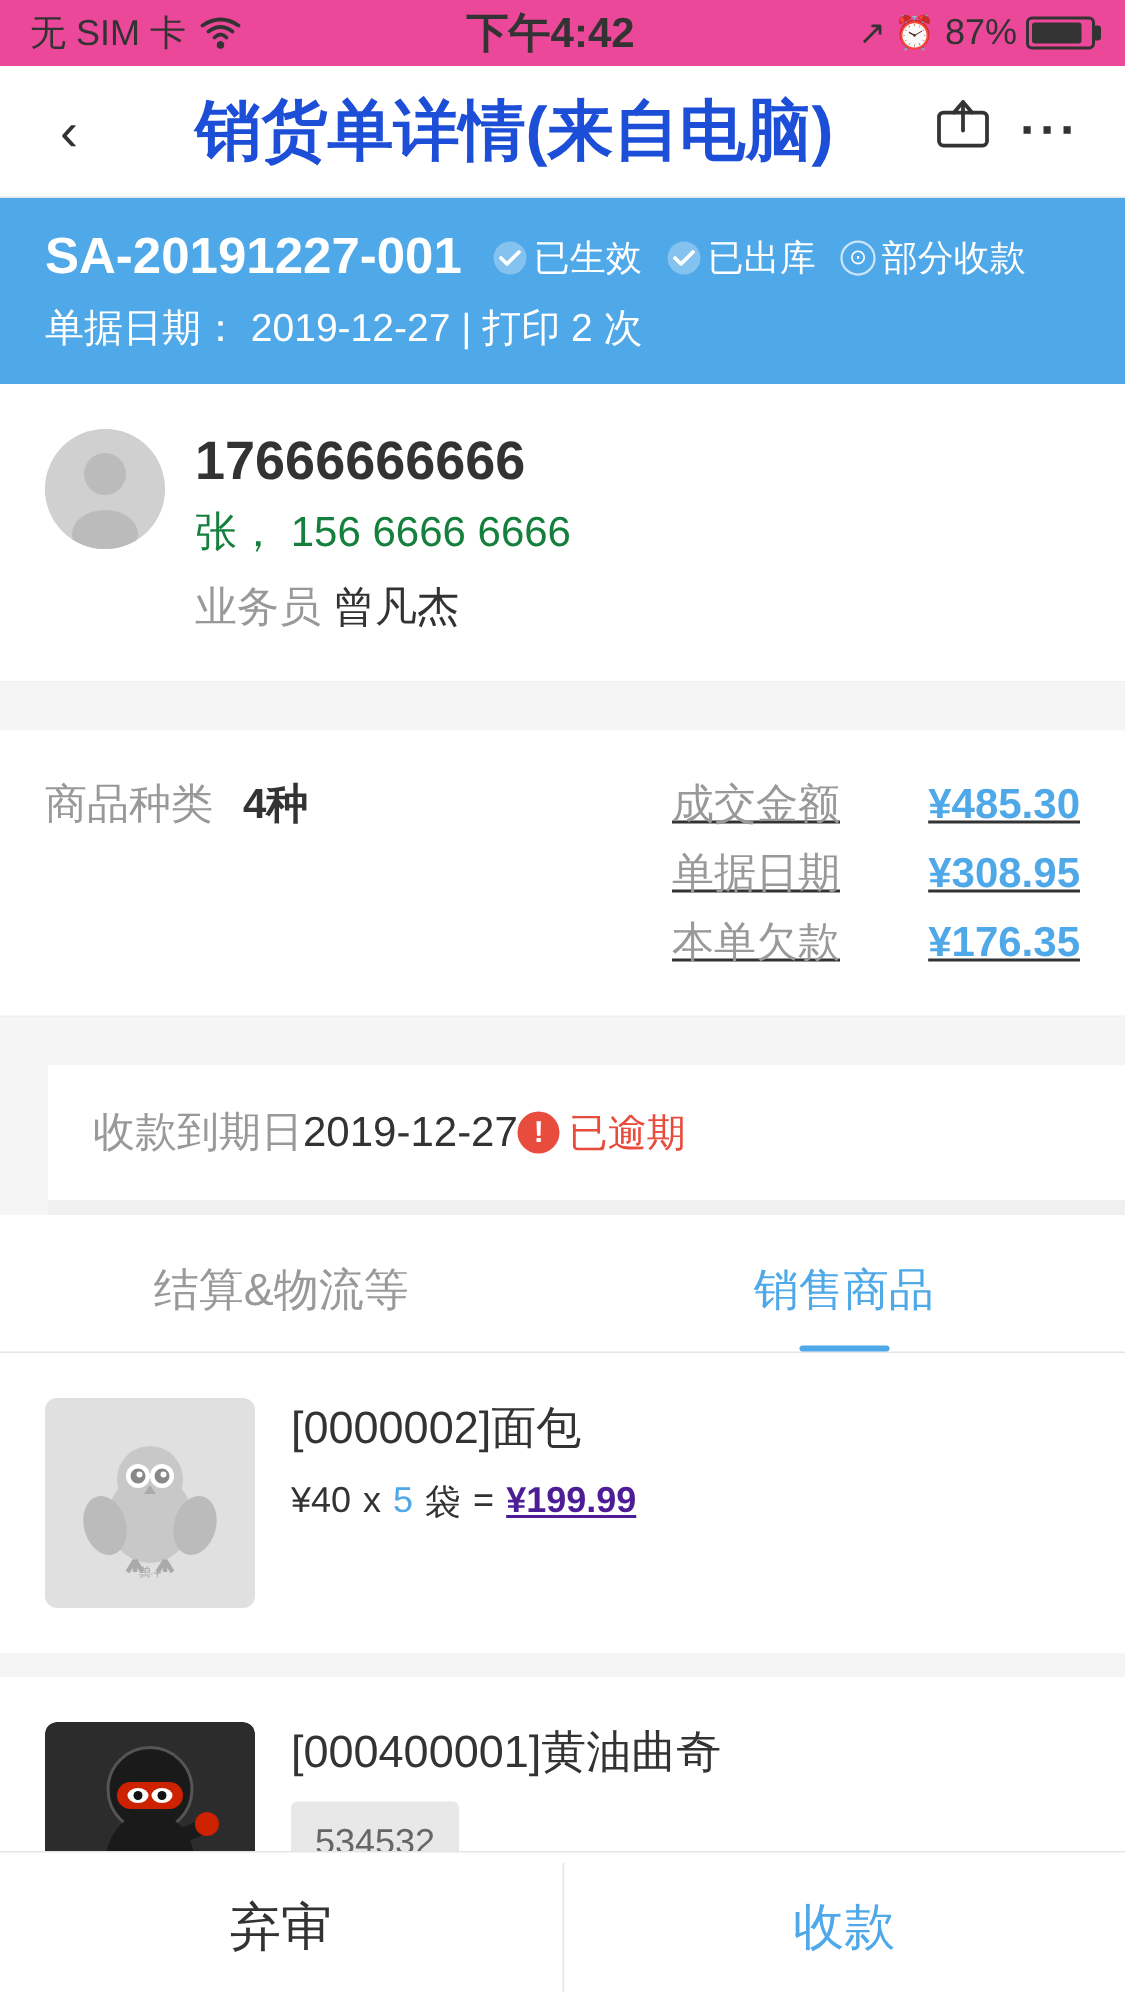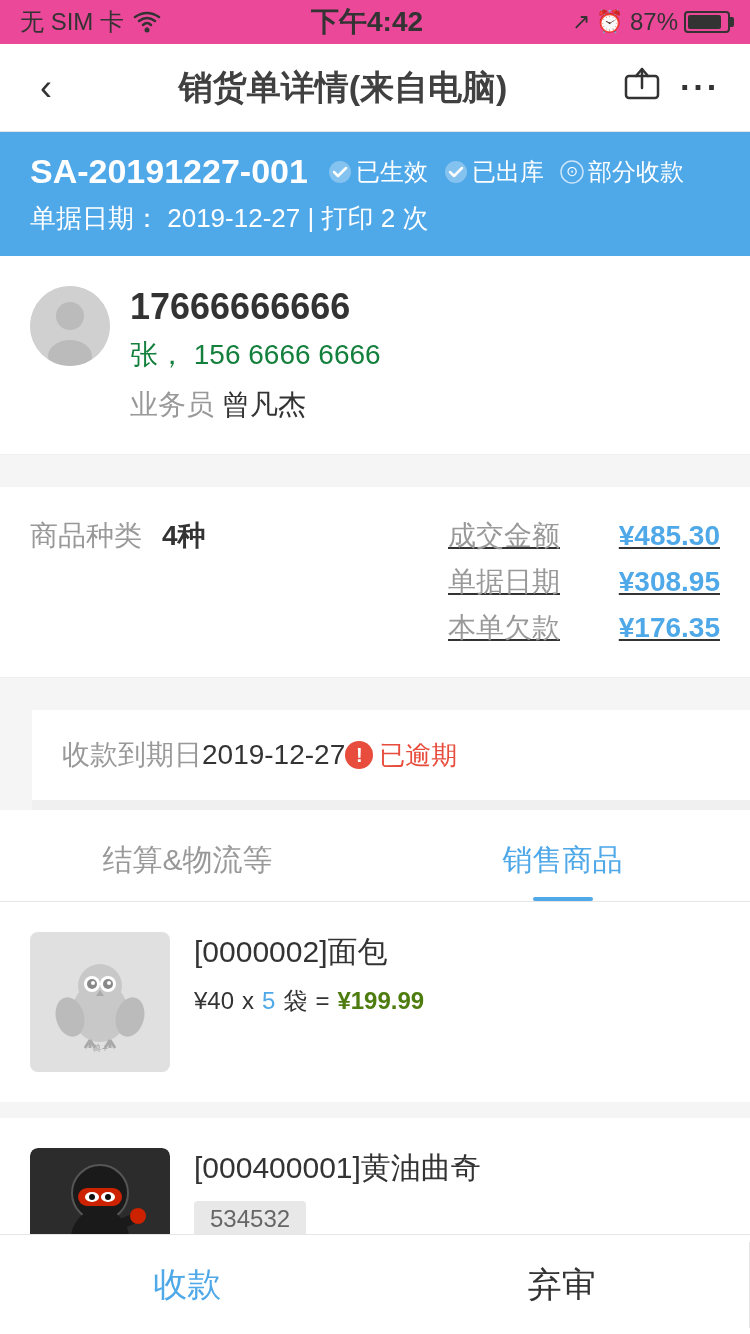--- a/index.html
+++ b/index.html
@@ -78,23 +78,23 @@
       padding: 0 30px;
       border-bottom: 1px solid #e5e5e5;
     }
     .nav-back {
       font-size: 36px;
       color: #333;
       cursor: pointer;
       padding: 10px;
     }
     .nav-title {
-      font-size: 34px;
+      font-size: 44px;
       font-weight: 600;
-      color: #404040;
+      color: #1d4ed8;
     }
     .nav-actions {
       display: flex;
       align-items: center;
       gap: 20px;
     }
     .nav-icon {
       font-size: 34px;
       color: #333;
       cursor: pointer;
@@ -317,37 +317,38 @@
       font-size: 30px;
       color: #333;
       margin-bottom: 12px;
       font-weight: 500;
     }
     .product-sku-badge {
       display: inline-block;
       background: #e8e8e8;
       color: #666;
       font-size: 24px;
-      padding: 4px 16px;
+      padding: 14px 16px;
       border-radius: 4px;
       margin-bottom: 12px;
     }
     .product-price-row {
       font-size: 24px;
       color: #333;
       display: flex;
       align-items: center;
       gap: 8px;
     }
     .price-qty-highlight {
       color: #4fa8e8;
     }
     .price-total {
-      color: #4d7c0f;
+      color: #4c1d95;
       font-weight: 700;
+      text-decoration: underline;
     }
 
     
     .bottom-bar {
       position: fixed;
       bottom: 0;
       left: 0;
       width: 750px;
       height: 100px;
       background: #fff;
@@ -622,15 +623,15 @@
         <span>个</span>
         <span> = </span>
         <span class="price-total">¥8.28</span>
       </div>
     </div>
   </div>
 
 </div>
 
 <div class="bottom-bar">
+  <div class="bottom-btn cancel">弃审</div>
   <div class="bottom-btn collect">收款</div>
-  <div class="bottom-btn cancel">弃审</div>
 </div>
 
 </body></html>

